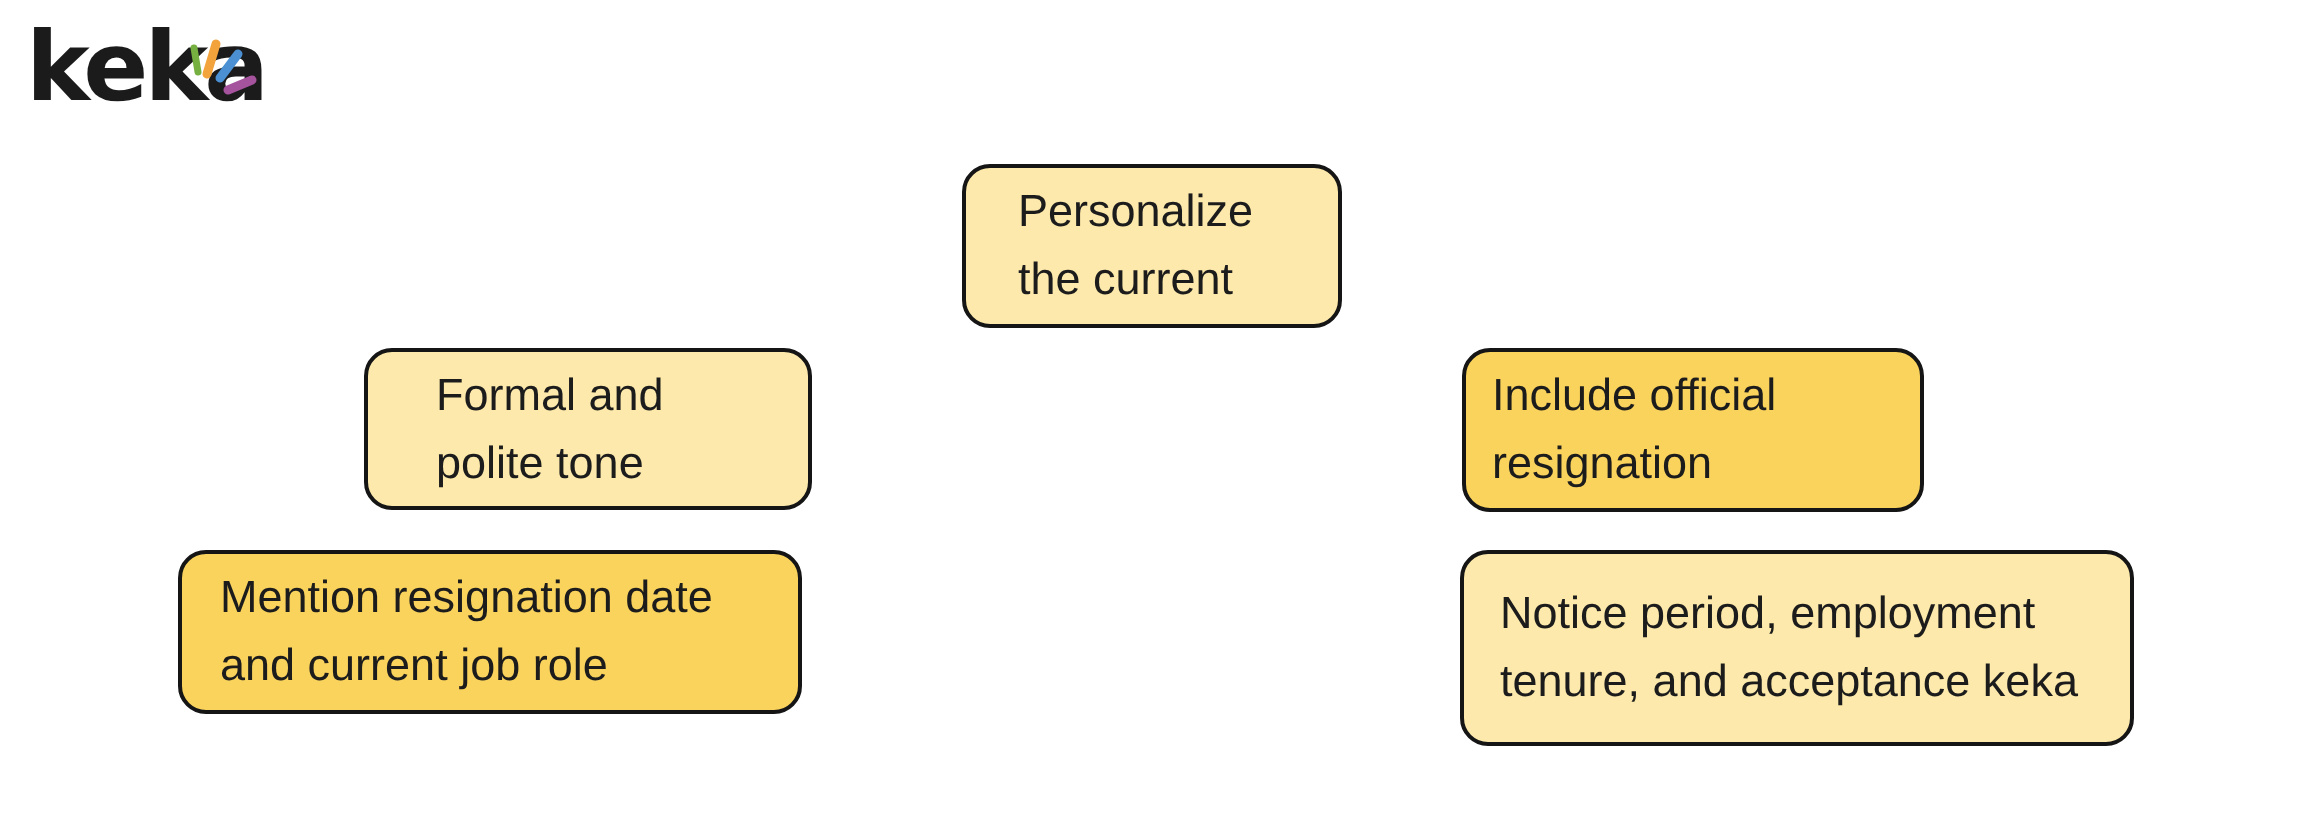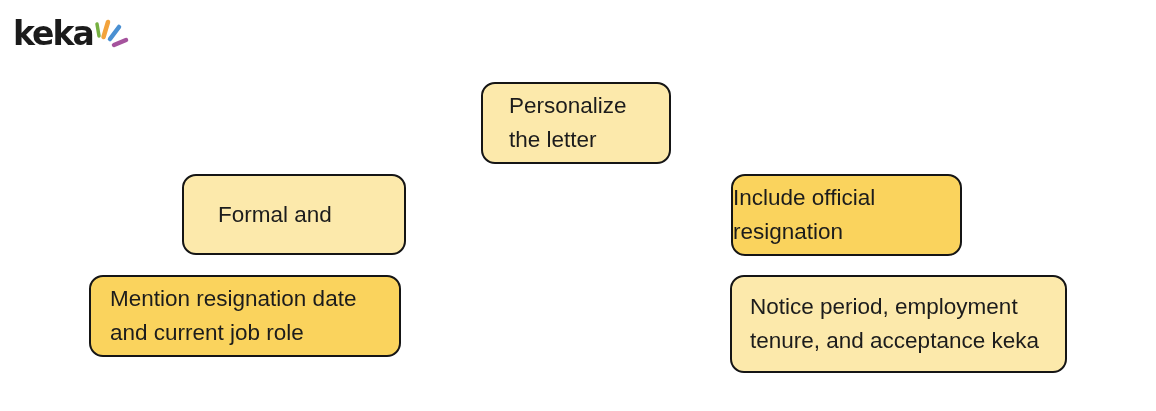--- a/index.html
+++ b/index.html
@@ -13,21 +13,21 @@
     overflow: hidden;
     font-family: "Liberation Sans", sans-serif;
   }
 
   
   .logo { position: absolute; left: 13px; top: 10px; width: 130px; height: 56px; }
   .logo-text {
     position: absolute; left: 0; top: 4px;
     font-family: "DejaVu Sans", sans-serif;
     font-weight: bold;
-    font-size: 33px;
+    font-size: 48px;
     line-height: 40px;
     letter-spacing: -2px;
     color: var(--logo, #1b1b1b);
   }
   .logo-sparks { position: absolute; left: 65px; top: -2px; }
 
   
   .tip-box {
     position: absolute;
     box-sizing: border-box;
@@ -39,21 +39,21 @@
     color: var(--text, #1c1c1c);
     font-size: 22.5px;
     line-height: 34px;
     font-weight: 500;
   }
   .tip-box.light { background: var(--light, #fce9ab); }
   .tip-box.dark  { background: var(--dark,  #fad35d); }
 
   .pos1 { left: 481px; top: 46px;  width: 190px; height: 82px; padding-left: 26px; margin-top: 36px; }
   .pos2 { left: 182px; top: 174px; width: 224px; height: 81px; padding-left: 34px; }
-  .pos3 { left: 731px; top: 174px; width: 231px; height: 82px; }
+  .pos3 { left: 731px; top: 174px; width: 231px; height: 82px; padding-left: 13px; }
   .pos4 { left: 89px;  top: 275px; width: 312px; height: 82px; padding-left: 19px; }
   .pos5 { left: 730px; top: 275px; width: 337px; height: 98px; padding-left: 18px; }
 
   .tip-line { white-space: nowrap; }
 </style>
 </head>
 <body>
 
 <div class="canvas">
 
@@ -63,24 +63,25 @@
       <line x1="21" y1="28" x2="19" y2="16" stroke-width="3.5" stroke-linecap="round" stroke="#76b041"></line>
       <line x1="25.5" y1="29" x2="30" y2="14" stroke-width="4.5" stroke-linecap="round" stroke="#f3a33c"></line>
       <line x1="32" y1="31" x2="41" y2="19" stroke-width="4.5" stroke-linecap="round" stroke="#4a90d2"></line>
       <line x1="36" y1="37" x2="48" y2="32" stroke-width="4.5" stroke-linecap="round" stroke="#a5539d"></line>
     </svg>
   </div>
 
   <div id="boxes">
       <div class="tip-box light pos1">
         <div class="tip-line">Personalize</div>
-        <div class="tip-line">the letter</div>
+        <div class="tip-line">the current</div>
       </div>
       <div class="tip-box light pos2">
         <div class="tip-line">Formal and</div>
+        <div class="tip-line">polite tone</div>
       </div>
       <div class="tip-box dark pos3">
         <div class="tip-line">Include official</div>
         <div class="tip-line">resignation</div>
       </div>
       <div class="tip-box dark pos4">
         <div class="tip-line">Mention resignation date</div>
         <div class="tip-line">and current job role</div>
       </div>
       <div class="tip-box light pos5">

